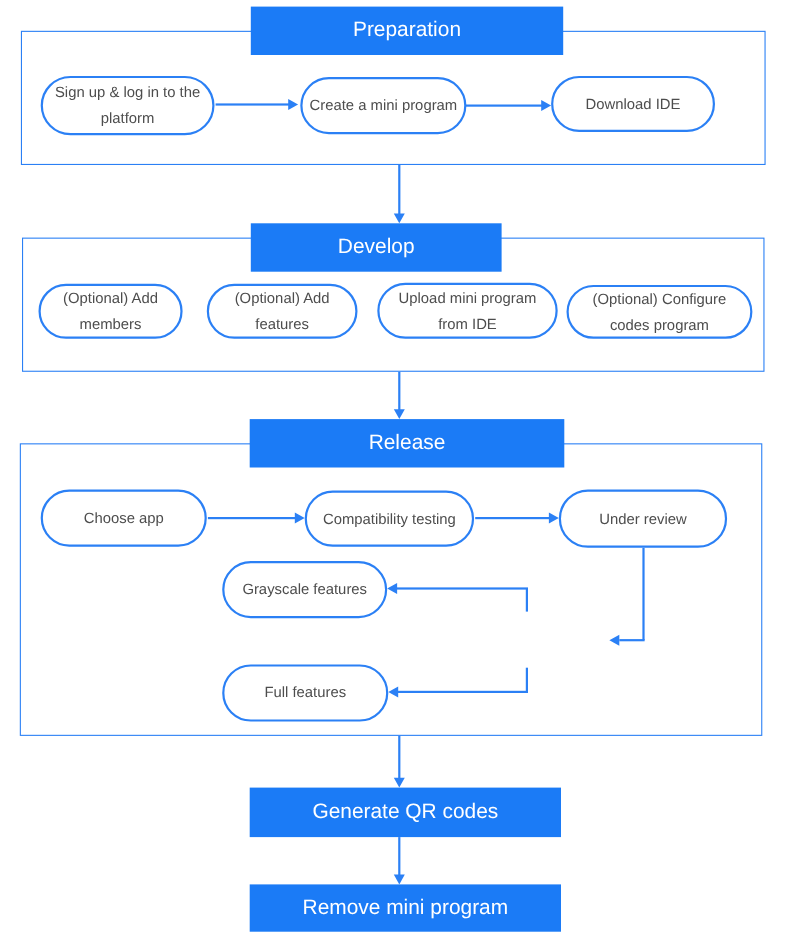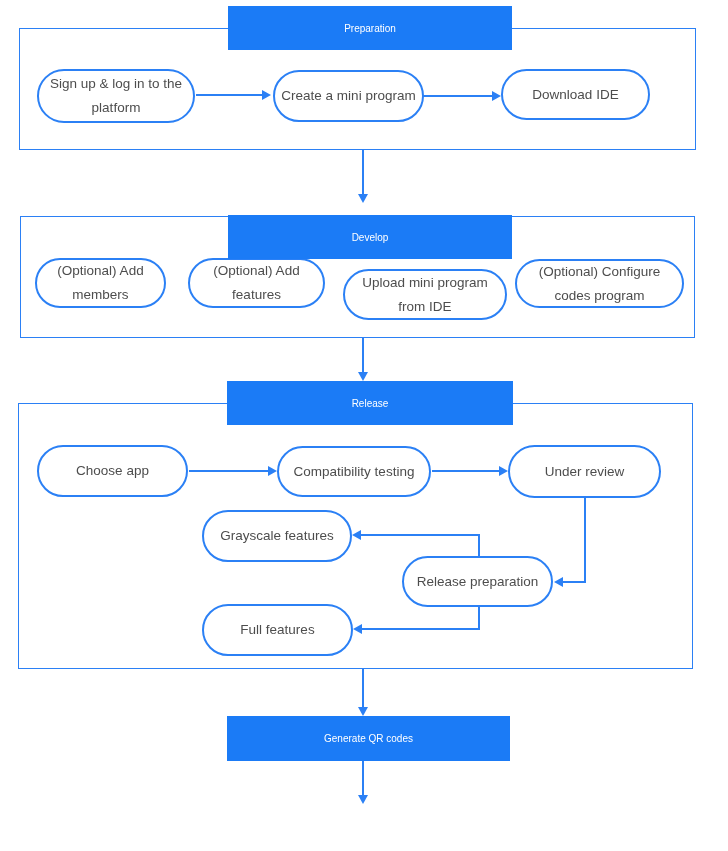--- a/index.html
+++ b/index.html
@@ -6,21 +6,21 @@
   .canvas {
     position:relative; width:728px; height:851px; background:#ffffff;
     font-family:"Liberation Sans", sans-serif; overflow:hidden;
   }
   .container {
     position:absolute; background:#ffffff;
     border:1px solid var(--stroke, #2b80f5); box-sizing:border-box;
   }
   .hdr {
     position:absolute; background:var(--primary, #1b7bf6);
-    color:var(--headerText, #ffffff); font-size:10px;
+    color:var(--headerText, #ffffff); font-size:19px;
     display:flex; align-items:center; justify-content:center;
     box-sizing:border-box; z-index:3;
   }
   .node {
     position:absolute; background:#ffffff; color:var(--nodeText, #4d4d4d);
     border:2px solid var(--stroke, #2b80f5); border-radius:27px;
     font-size:13.5px; line-height:24px; text-align:center;
     display:flex; align-items:center; justify-content:center;
     padding:0 4px; box-sizing:border-box; z-index:2;
   }
@@ -34,43 +34,43 @@
 </head>
 <body>
 
 <div class="canvas">
 
   <div class="container" style="left:19px; top:28px; width:677px; height:122px;"></div>
   <div class="container" style="left:20px; top:216px; width:675px; height:122px;"></div>
   <div class="container" style="left:18px; top:403px; width:675px; height:266px;"></div>
 
   <div class="hdr" style="left:228px; top:6px; width:284px; height:44px;">Preparation</div>
-  <div class="hdr" style="left:228px; top:203px; width:284px; height:44px;margin-top:12px;">Develop</div>
+  <div class="hdr" style="left:228px; top:203px; width:228px; height:44px;">Develop</div>
   <div class="hdr" style="left:227px; top:381px; width:286px; height:44px;">Release</div>
   <div class="hdr" style="left:227px; top:716px; width:283px; height:45px;">Generate QR codes</div>
+  <div class="hdr" style="left:227px; top:804px; width:283px; height:43px;">Remove mini program</div>
 
   <div class="node" style="left:37px; top:69px; width:158px; height:54px;">Sign up &amp; log in to the platform</div>
   <div class="node" style="left:273px; top:70px; width:151px; height:52px; border-radius:26px;">Create a mini program</div>
   <div class="node" style="left:501px; top:69px; width:149px; height:51px; border-radius:26px;">Download IDE</div>
 
   <div class="hline" style="left:196px; top:94px; width:67px;"></div>
   <div class="ah right" style="left:262px; top:90px;"></div>
   <div class="hline" style="left:423px; top:95px; width:70px;"></div>
   <div class="ah right" style="left:492px; top:91px;"></div>
 
   <div class="node" style="left:35px; top:258px; width:131px; height:50px; border-radius:25px;">(Optional) Add members</div>
   <div class="node" style="left:188px; top:258px; width:137px; height:50px; border-radius:25px;">(Optional) Add features</div>
-  <div class="node" style="left:343px; top:257px; width:164px; height:51px; border-radius:26px;margin-top:12px;">Upload mini program from IDE</div>
+  <div class="node" style="left:343px; top:257px; width:164px; height:51px; border-radius:26px;">Upload mini program from IDE</div>
   <div class="node" style="left:515px; top:259px; width:169px; height:49px; border-radius:25px; padding:0 2px;">(Optional) Configure codes program</div>
 
   <div class="node" style="left:37px; top:445px; width:151px; height:52px; border-radius:26px;">Choose app</div>
   <div class="node" style="left:277px; top:446px; width:154px; height:51px; border-radius:26px;">Compatibility testing</div>
   <div class="node" style="left:508px; top:445px; width:153px; height:53px; border-radius:27px;">Under review</div>
   <div class="node" style="left:202px; top:510px; width:150px; height:52px; border-radius:26px;">Grayscale features</div>
-  <div class="node" style="left:402px; top:556px; width:151px; height:51px; border-radius:26px;">Release preparation</div>
   <div class="node" style="left:202px; top:604px; width:151px; height:52px; border-radius:26px;">Full features</div>
 
   <div class="hline" style="left:189px; top:470px; width:80px;"></div>
   <div class="ah right" style="left:268px; top:466px;"></div>
   <div class="hline" style="left:432px; top:470px; width:68px;"></div>
   <div class="ah right" style="left:499px; top:466px;"></div>
 
   <div class="vline" style="left:584px; top:498px; height:84px;"></div>
   <div class="hline" style="left:563px; top:581px; width:23px;"></div>
   <div class="ah left" style="left:554px; top:577px;"></div>

